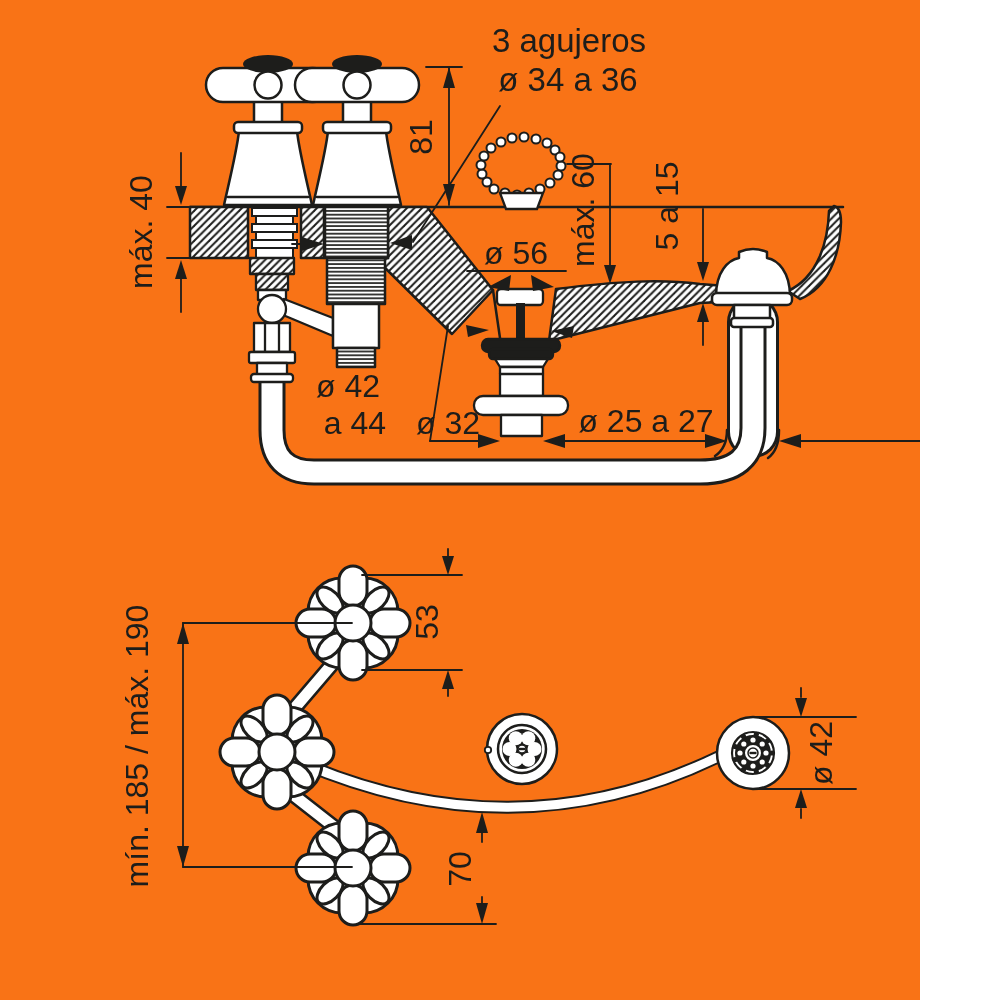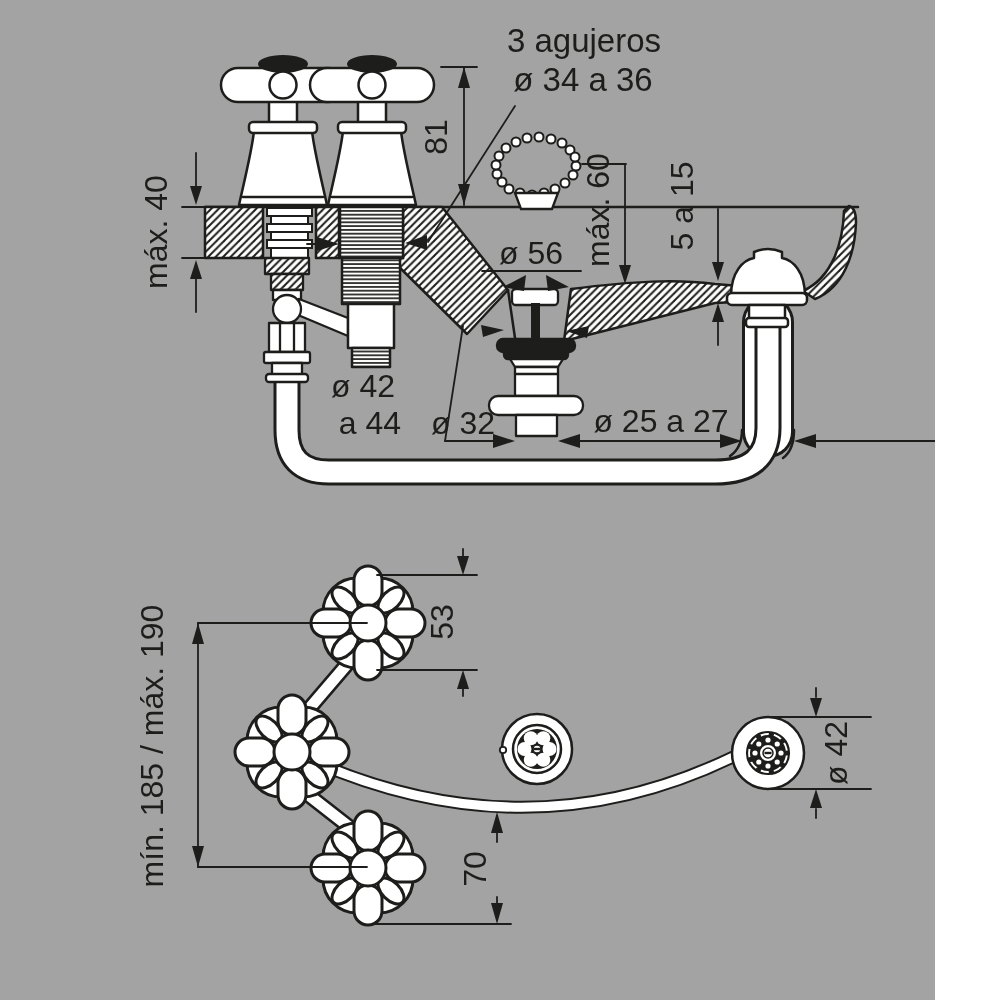--- a/index.html
+++ b/index.html
@@ -1,17 +1,17 @@
 <!DOCTYPE html>
 <html><head>
 <meta charset="utf-8">
 <style>
   html,body{margin:0;padding:0;background:#ffffff;}
-  .page{width:920px;height:1000px;background:#a3a3a3;position:relative;overflow:hidden;
-        font-family:"Liberation Sans", sans-serif;padding-left:15px;}
+  .page{width:920px;height:1000px;background:#f97316;position:relative;overflow:hidden;
+        font-family:"Liberation Sans", sans-serif;}
   svg{display:block;}
   text{fill:#1d1d1b;font-family:"Liberation Sans", sans-serif;}
   .dim{font-size:32px;}
   .note{font-size:33px;}
 </style>
 </head>
 <body>
 
 <div class="page">
 <svg width="1000" height="1000" viewBox="0 0 1000 1000">

